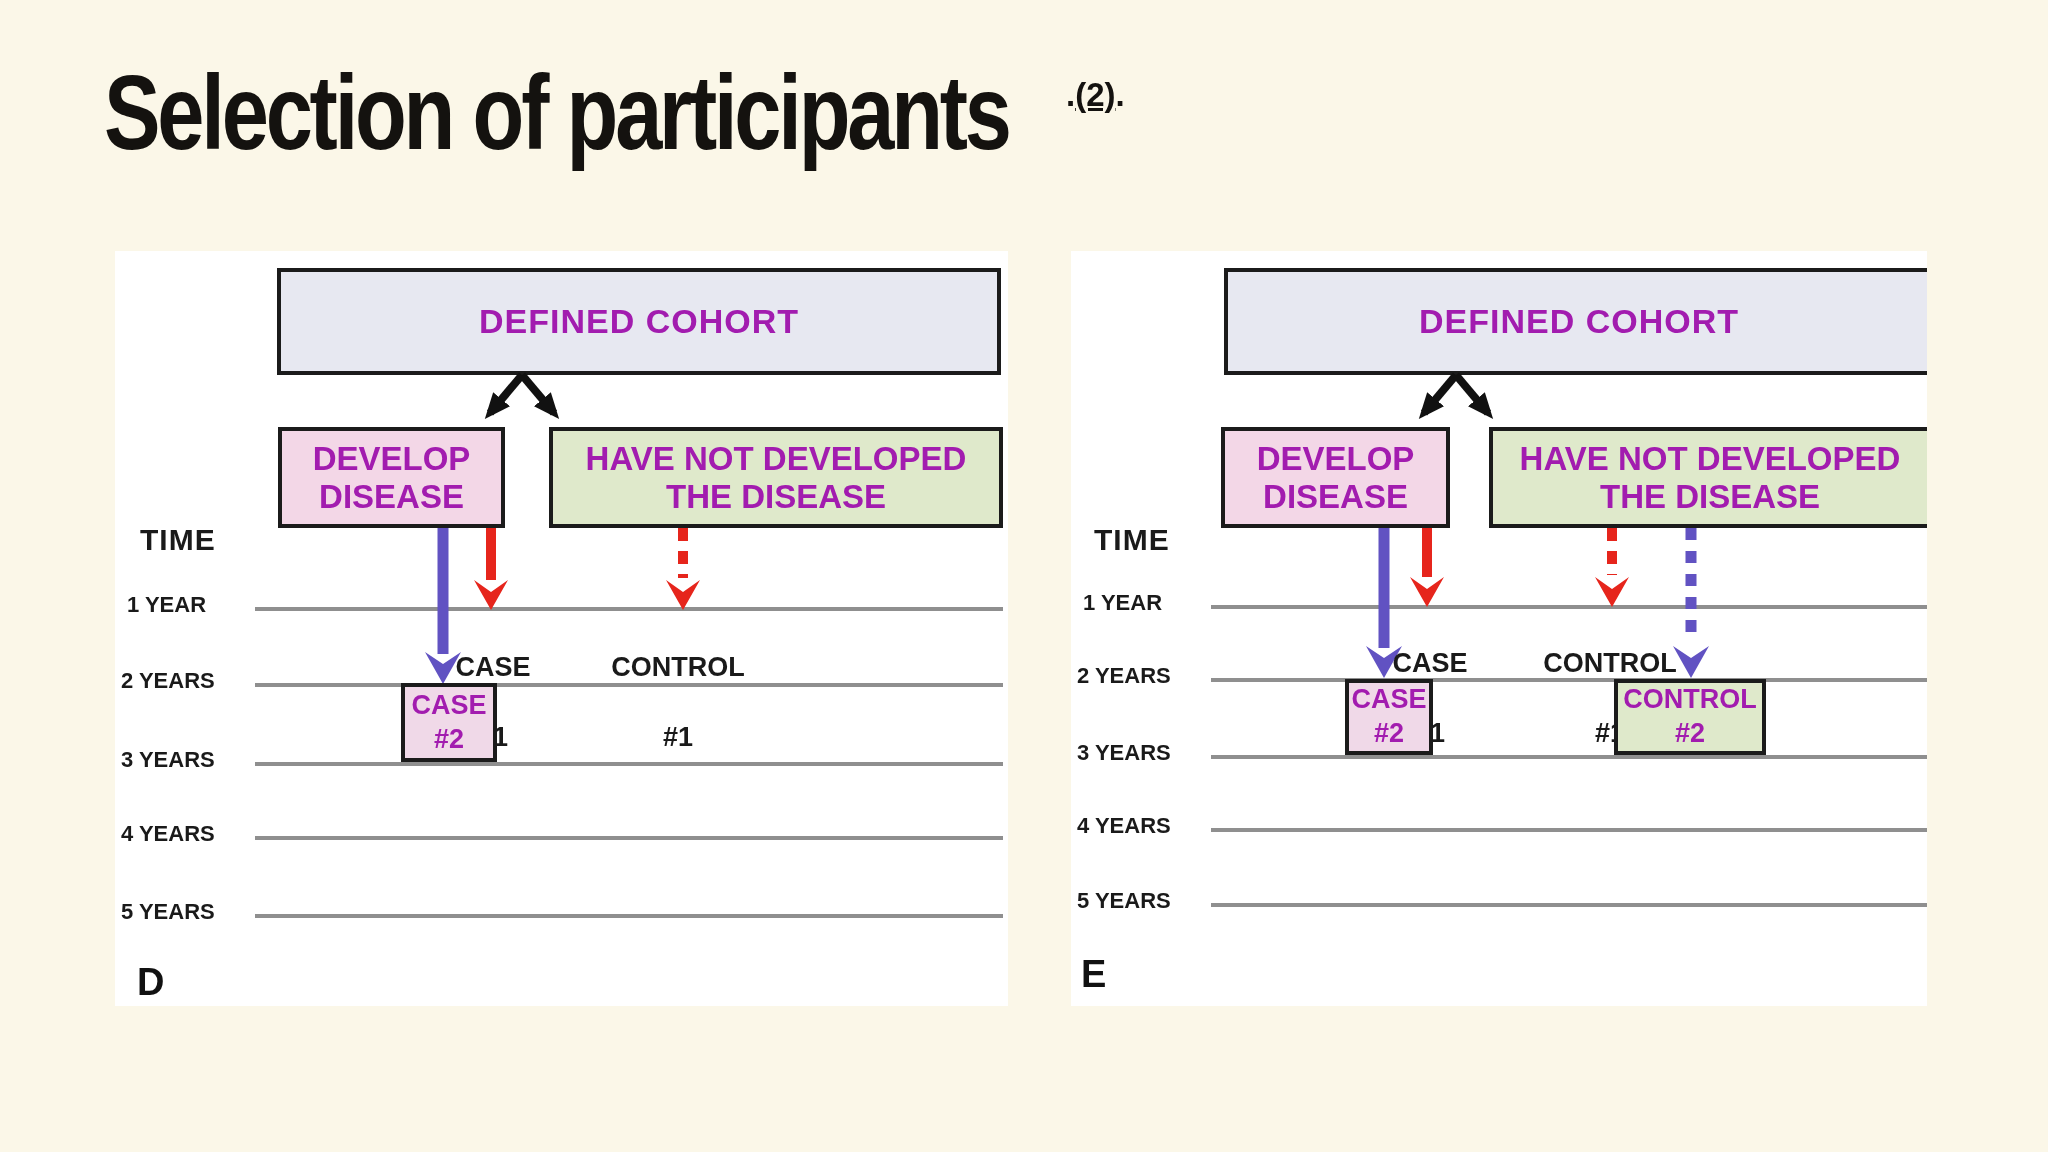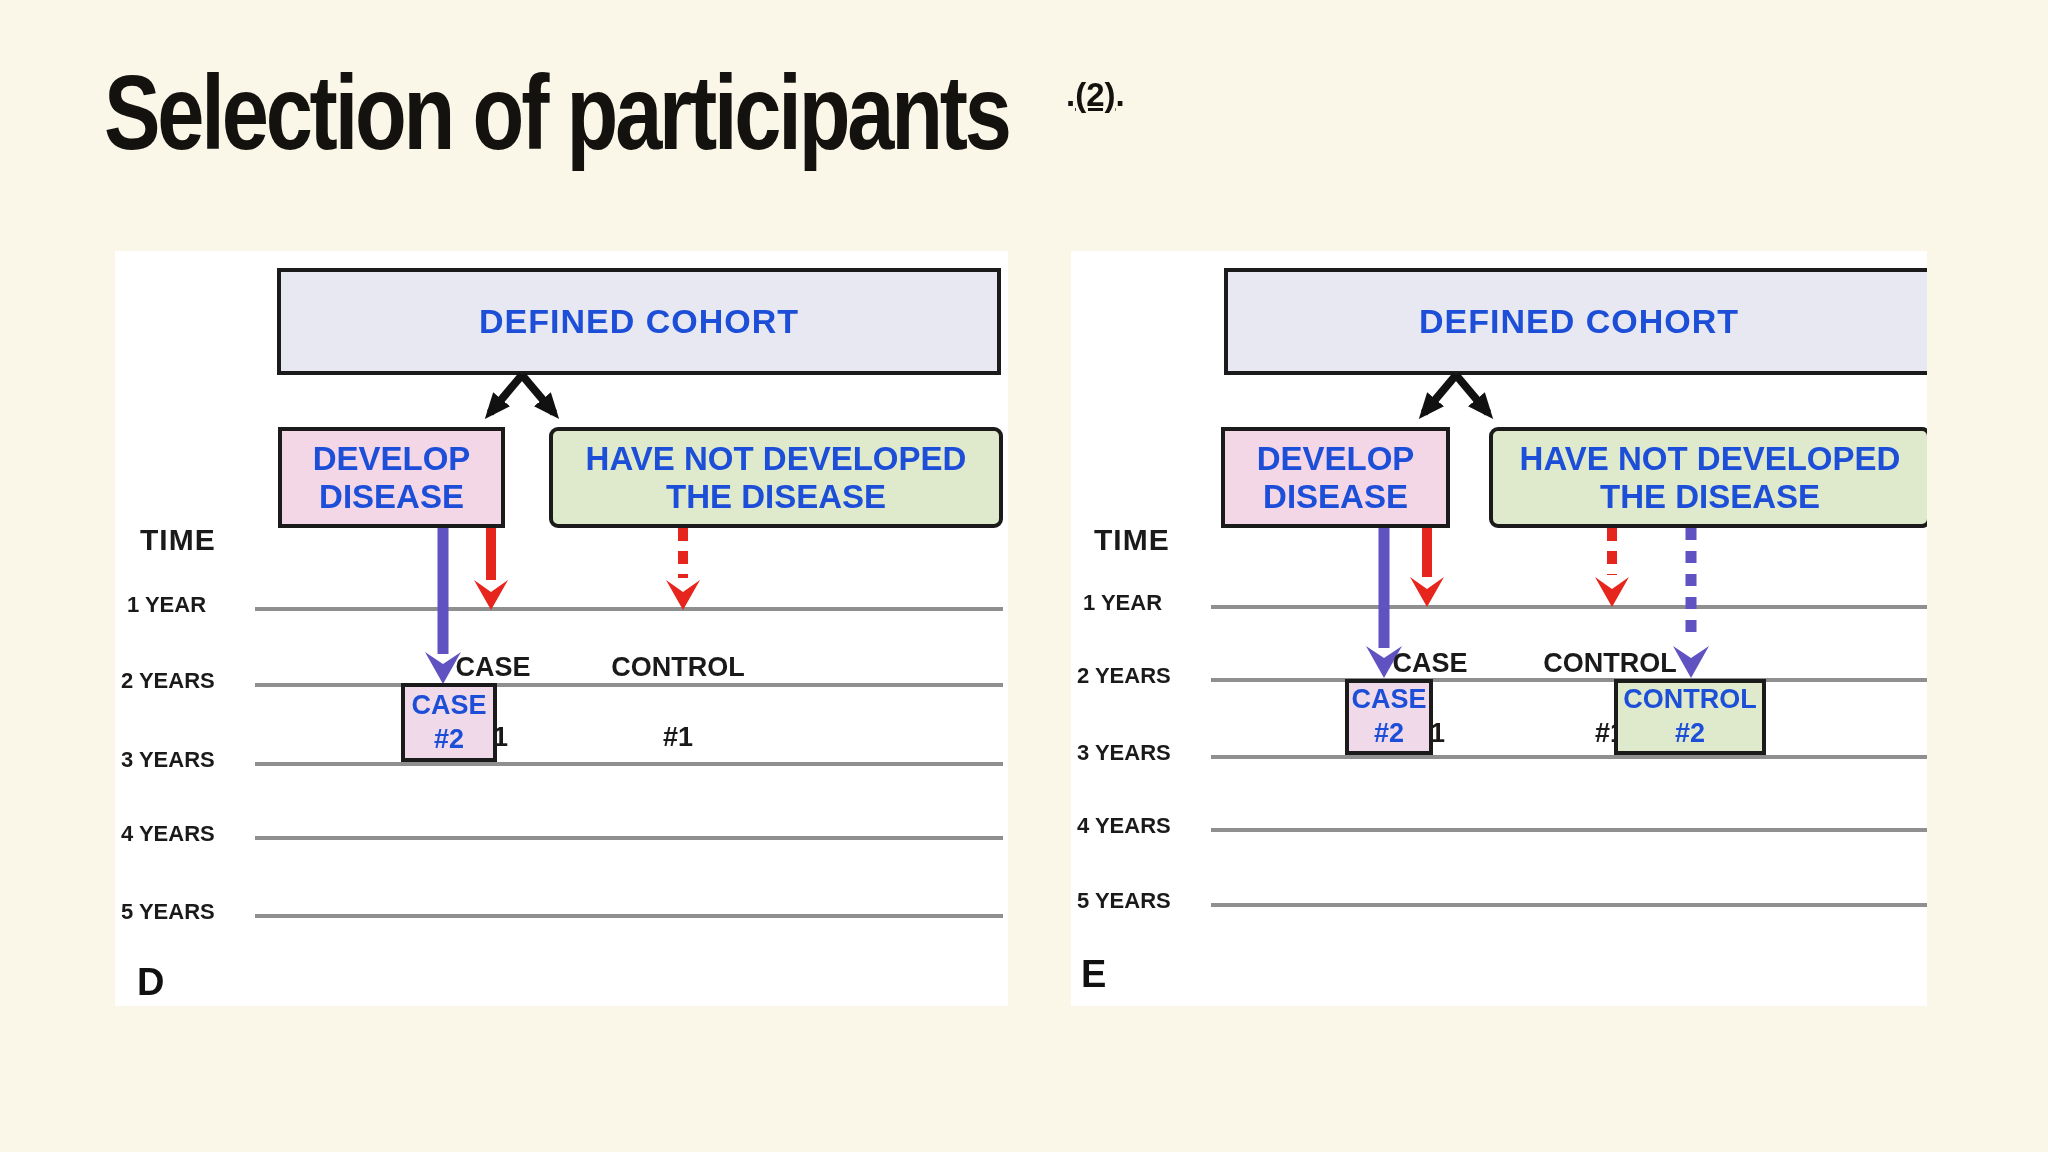--- a/index.html
+++ b/index.html
@@ -13,25 +13,25 @@
     color:#14120f;transform:scaleX(0.80);transform-origin:left center;
   }
   .citation{
     position:absolute;left:1066px;top:76px;font-size:33px;font-weight:700;color:#14120f;
   }
   .citation .cite-num{text-decoration:underline;}
   .panel{position:absolute;background:#ffffff;overflow:hidden;}
   .bx{
     position:absolute;box-sizing:border-box;border:4px solid #1b1b1b;
     display:flex;flex-direction:column;align-items:center;justify-content:center;
-    text-align:center;font-weight:700;line-height:1.15;color:#1d4ed8;
+    text-align:center;font-weight:700;line-height:1.15;color:#a21caf;
   }
   .bx-cohort{background:#E7E8F1;font-size:34px;letter-spacing:1px;}
   .bx-pink{background:#F3D7E7;font-size:33px;}
-  .bx-green{background:#DFE9CB;font-size:33px;border-radius:9px;}
+  .bx-green{background:#DFE9CB;font-size:33px;}
   .bx-small-pink{background:#F0D9E8;font-size:27px;line-height:1.25;}
   .bx-small-green{background:#DFE9CB;font-size:27px;line-height:1.25;}
   .tl{position:absolute;height:4px;background:#8F8F8F;}
   .tl-label{position:absolute;font-size:22px;font-weight:700;white-space:nowrap;}
   .time-label{position:absolute;font-size:30px;font-weight:700;letter-spacing:1px;}
   .ann{position:absolute;font-size:27px;font-weight:700;text-align:center;line-height:1.3;white-space:pre-line;}
   .panel-letter{position:absolute;font-size:38px;font-weight:700;color:#111;}
   .arr{position:absolute;}
 </style>
 </head>

